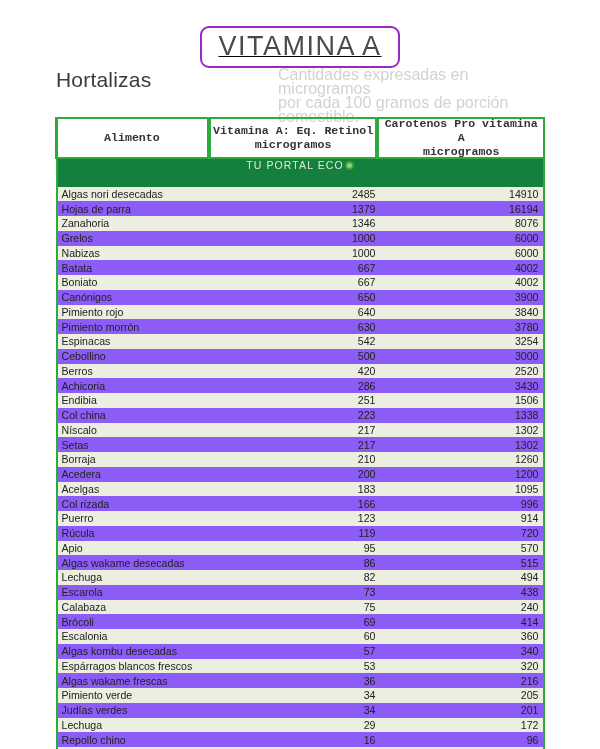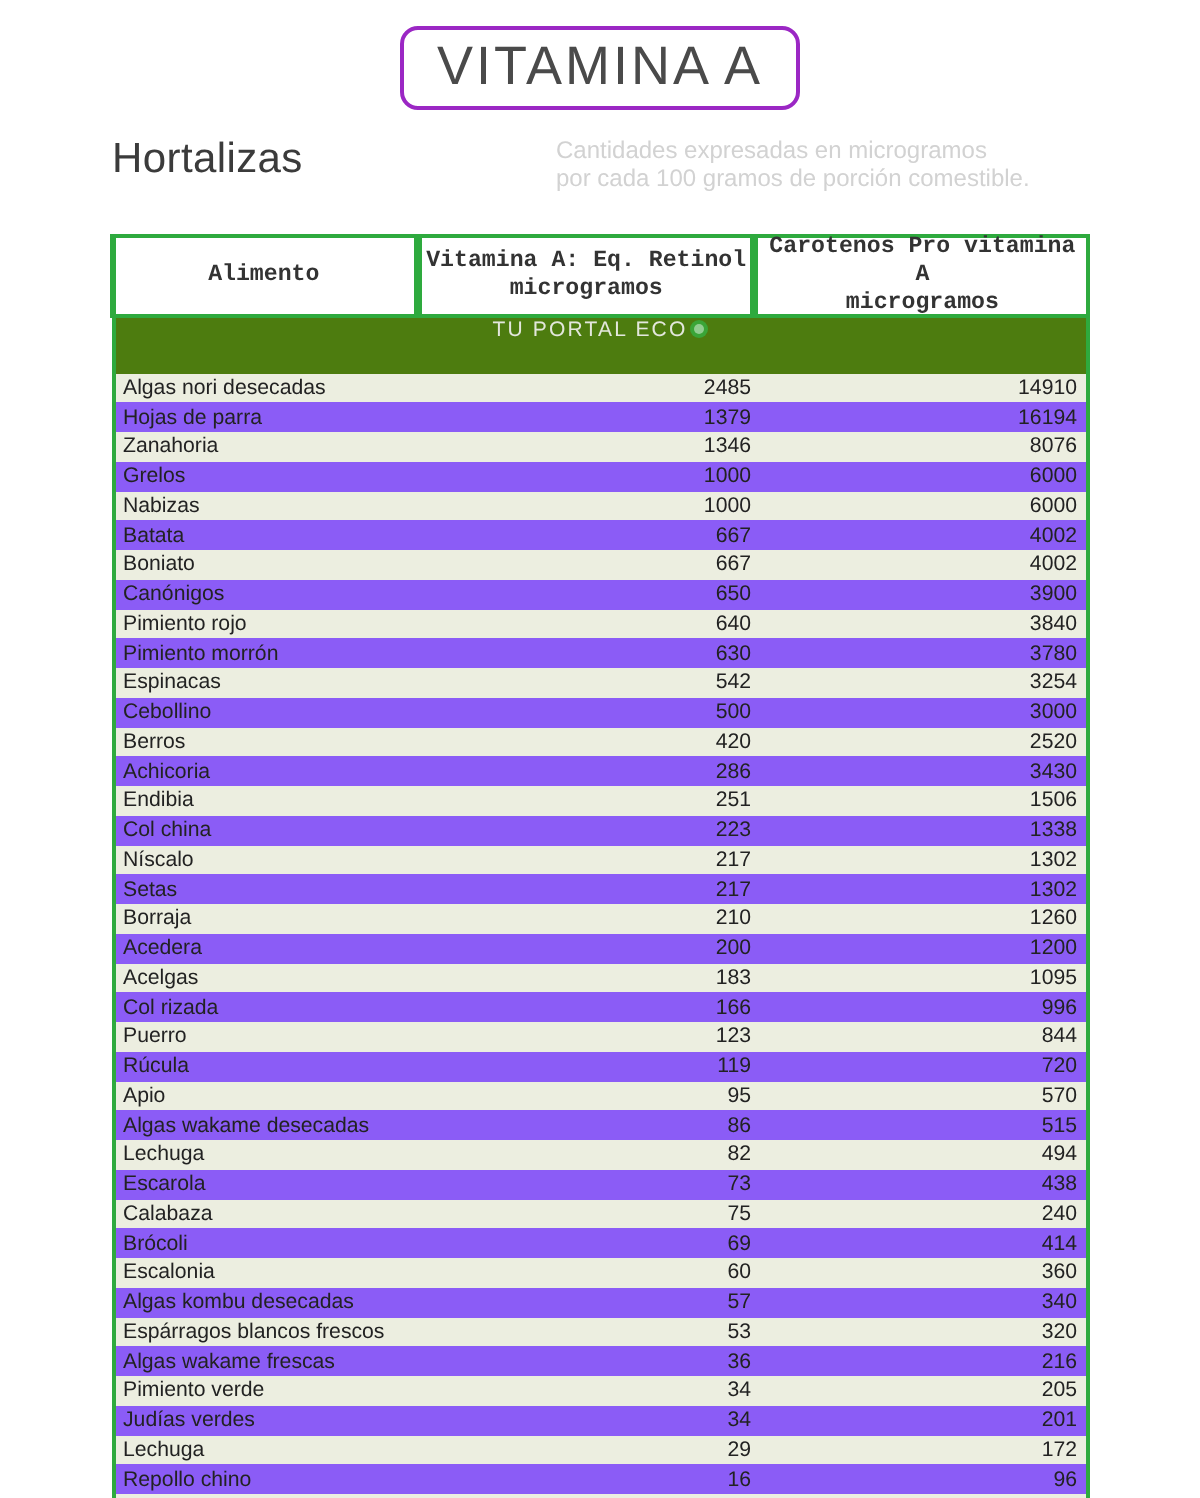--- a/index.html
+++ b/index.html
@@ -11,22 +11,23 @@
     height: 749px;
     background: #ffffff;
     font-family: "Liberation Sans", sans-serif;
     overflow: hidden;
   }
 
   
   .title-wrap {
     display: flex;
     justify-content: center;
-    align-items: center;
+    align-items: flex-end;
     height: 68px;
+    text-decoration: underline;
   }
   .title-badge {
     border: 2.5px solid #9b27c4;
     border-radius: 9px;
     padding: 4px 16px 6px 16px;
     background: #ffffff;
   }
   .title-badge span {
     font-size: 27px;
     letter-spacing: 1.5px;
@@ -45,21 +46,21 @@
   .section-title {
     font-size: 21px;
     color: #3b3b3b;
     font-weight: 400;
     letter-spacing: 0.2px;
   }
   .subtitle {
     margin-left: auto;
     text-align: left;
     color: #d2d2d2;
-    font-size: 12px;
+    font-size: 16px;
     line-height: 14px;
     padding-bottom: 1px;
     width: 266px;
   }
 
   
   .table-outer {
     margin: 9px auto 0 auto;
     width: 489px;
     border: 2.5px solid #2eaa3e;
@@ -87,21 +88,21 @@
     height: 42px;
     margin: -2.5px 0 0 -2.5px;
   }
   .th.c1 { width: 156px; }
   .th.c2 { width: 170px; }
   .th.c3 { width: 170px; margin-right: -2.5px; align-items: center; }
 
   .watermark {
     height: 28px;
     position: relative;
-    background: #4d7c0f;
+    background: #15803d;
   }
   .watermark .wm-text {
     position: absolute;
     left: 0; right: 0;
     top: 0;
     text-align: center;
     font-size: 10.5px;
     letter-spacing: 1.1px;
     color: #e3e7dc;
     white-space: nowrap;
@@ -302,21 +303,21 @@
         <div class="td-num c3">1095</div>
       </div>
       <div class="tr">
         <div class="td-name">Col rizada</div>
         <div class="td-num c2">166</div>
         <div class="td-num c3">996</div>
       </div>
       <div class="tr alt">
         <div class="td-name">Puerro</div>
         <div class="td-num c2">123</div>
-        <div class="td-num c3">844</div>
+        <div class="td-num c3">914</div>
       </div>
       <div class="tr">
         <div class="td-name">Rúcula</div>
         <div class="td-num c2">119</div>
         <div class="td-num c3">720</div>
       </div>
       <div class="tr alt">
         <div class="td-name">Apio</div>
         <div class="td-num c2">95</div>
         <div class="td-num c3">570</div>

